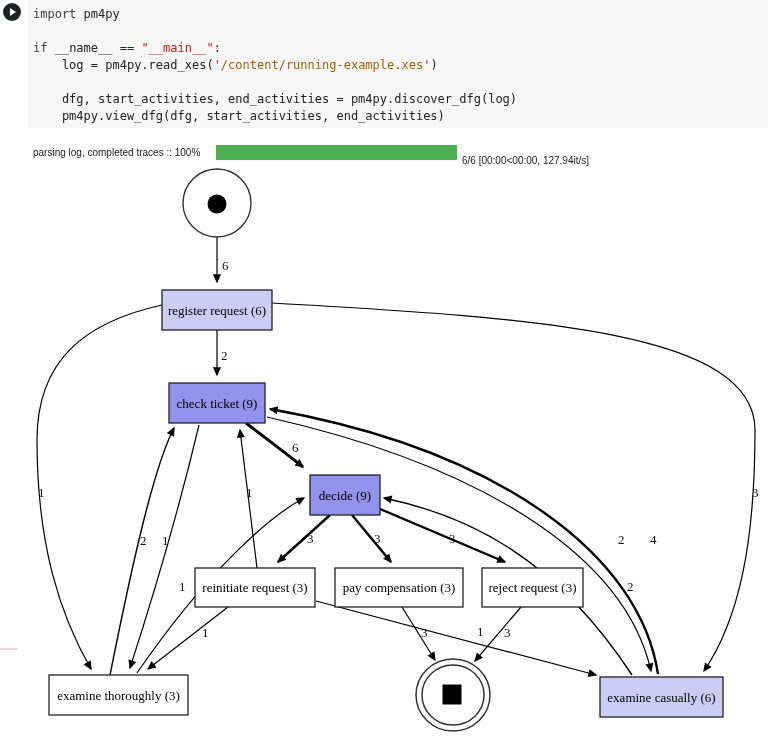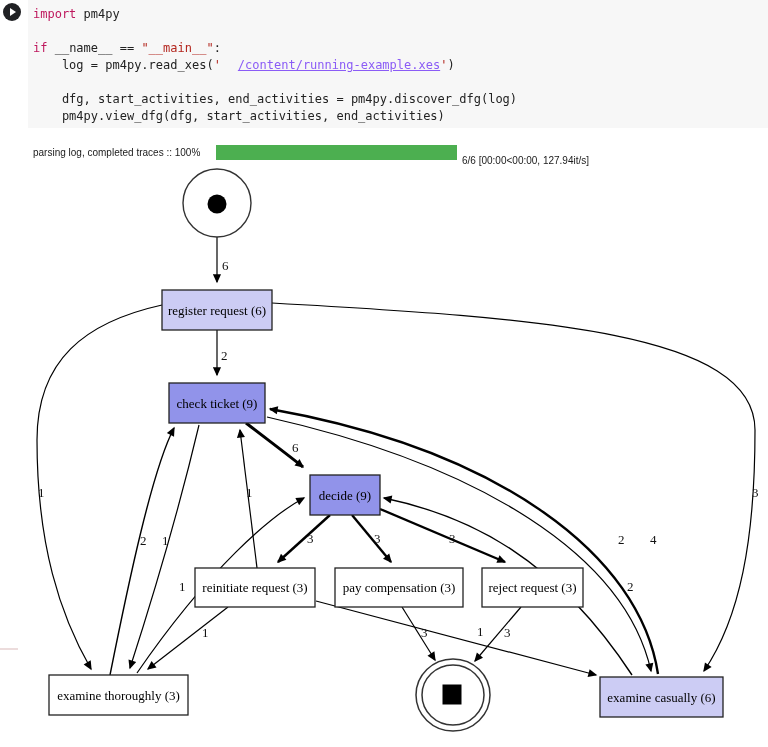--- a/index.html
+++ b/index.html
@@ -8,23 +8,23 @@
   
   #cell-bg{position:absolute;left:28px;top:0;width:740px;height:128px;background:#f7f7f7;}
   #gutter{position:absolute;left:0;top:0;width:28px;height:128px;background:#ffffff;}
   #run-btn{position:absolute;left:3px;top:3px;width:18px;height:18px;border-radius:50%;
            background:#202124;cursor:pointer;}
   #run-btn .tri{position:absolute;left:7px;top:5px;width:0;height:0;
            border-left:6px solid #ffffff;border-top:4px solid transparent;border-bottom:4px solid transparent;}
   #code{position:absolute;left:33px;top:6px;width:720px;
         font-family:"DejaVu Sans Mono","Liberation Mono",monospace;font-size:12px;line-height:17px;
         white-space:pre;color:#222;}
-  #code .kw{color:#be185d;}
+  #code .kw{color:#404040;}
   #code .str{color:#b3261e;}
-  #code .strlink{color:#8b5cf6;text-decoration:underline;cursor:pointer;margin-left:17px;}
+  #code .strlink{color:#a16207;cursor:pointer;}
   
   #progress-row{position:absolute;left:0;top:143px;width:768px;height:20px;font-size:10px;color:#1a1a1a;}
   #progress-label{position:absolute;left:33px;top:4px;}
   #progress-bar{position:absolute;left:216px;top:2px;width:241px;height:15px;}
   #progress-info{position:absolute;left:462px;top:12px;}
   
   #left-divider{position:absolute;left:0;top:648px;width:18px;height:2px;background:#ecdcdc;}
   
   #graph{position:absolute;left:0;top:0;width:768px;height:747px;}
   #graph text.nlbl{font-family:"Liberation Serif","DejaVu Serif",serif;font-size:13px;fill:#000;}

